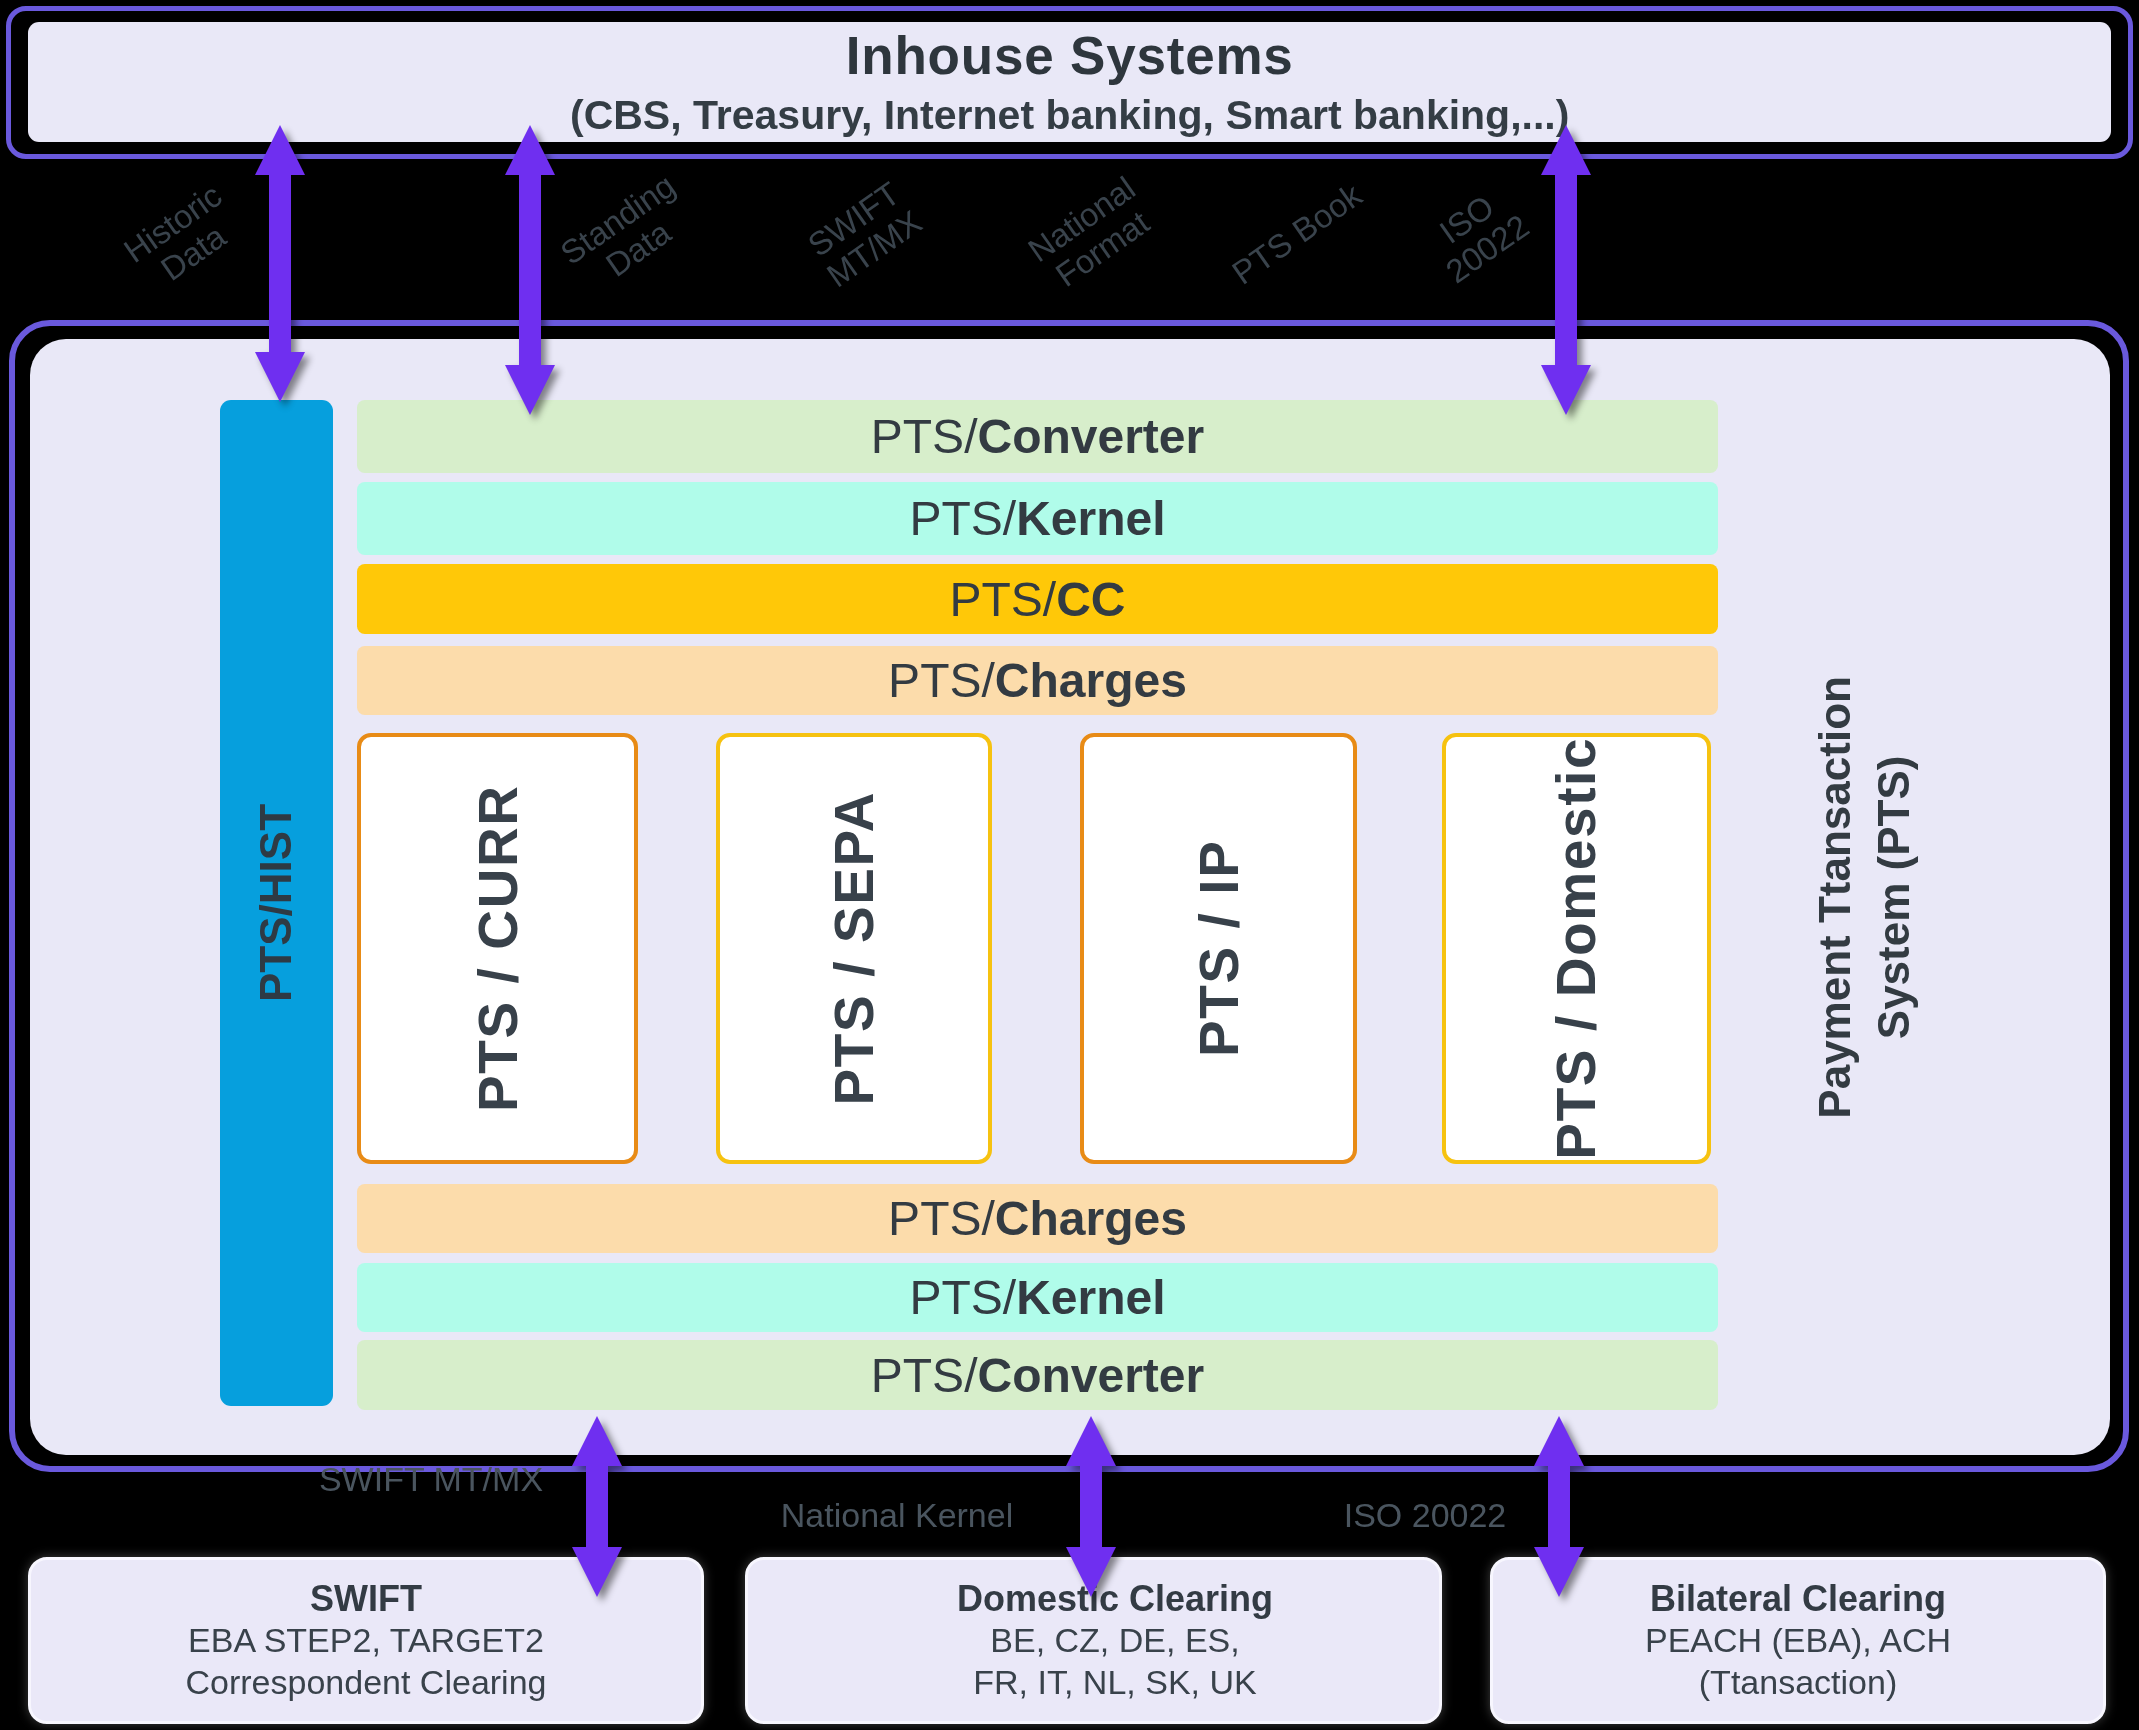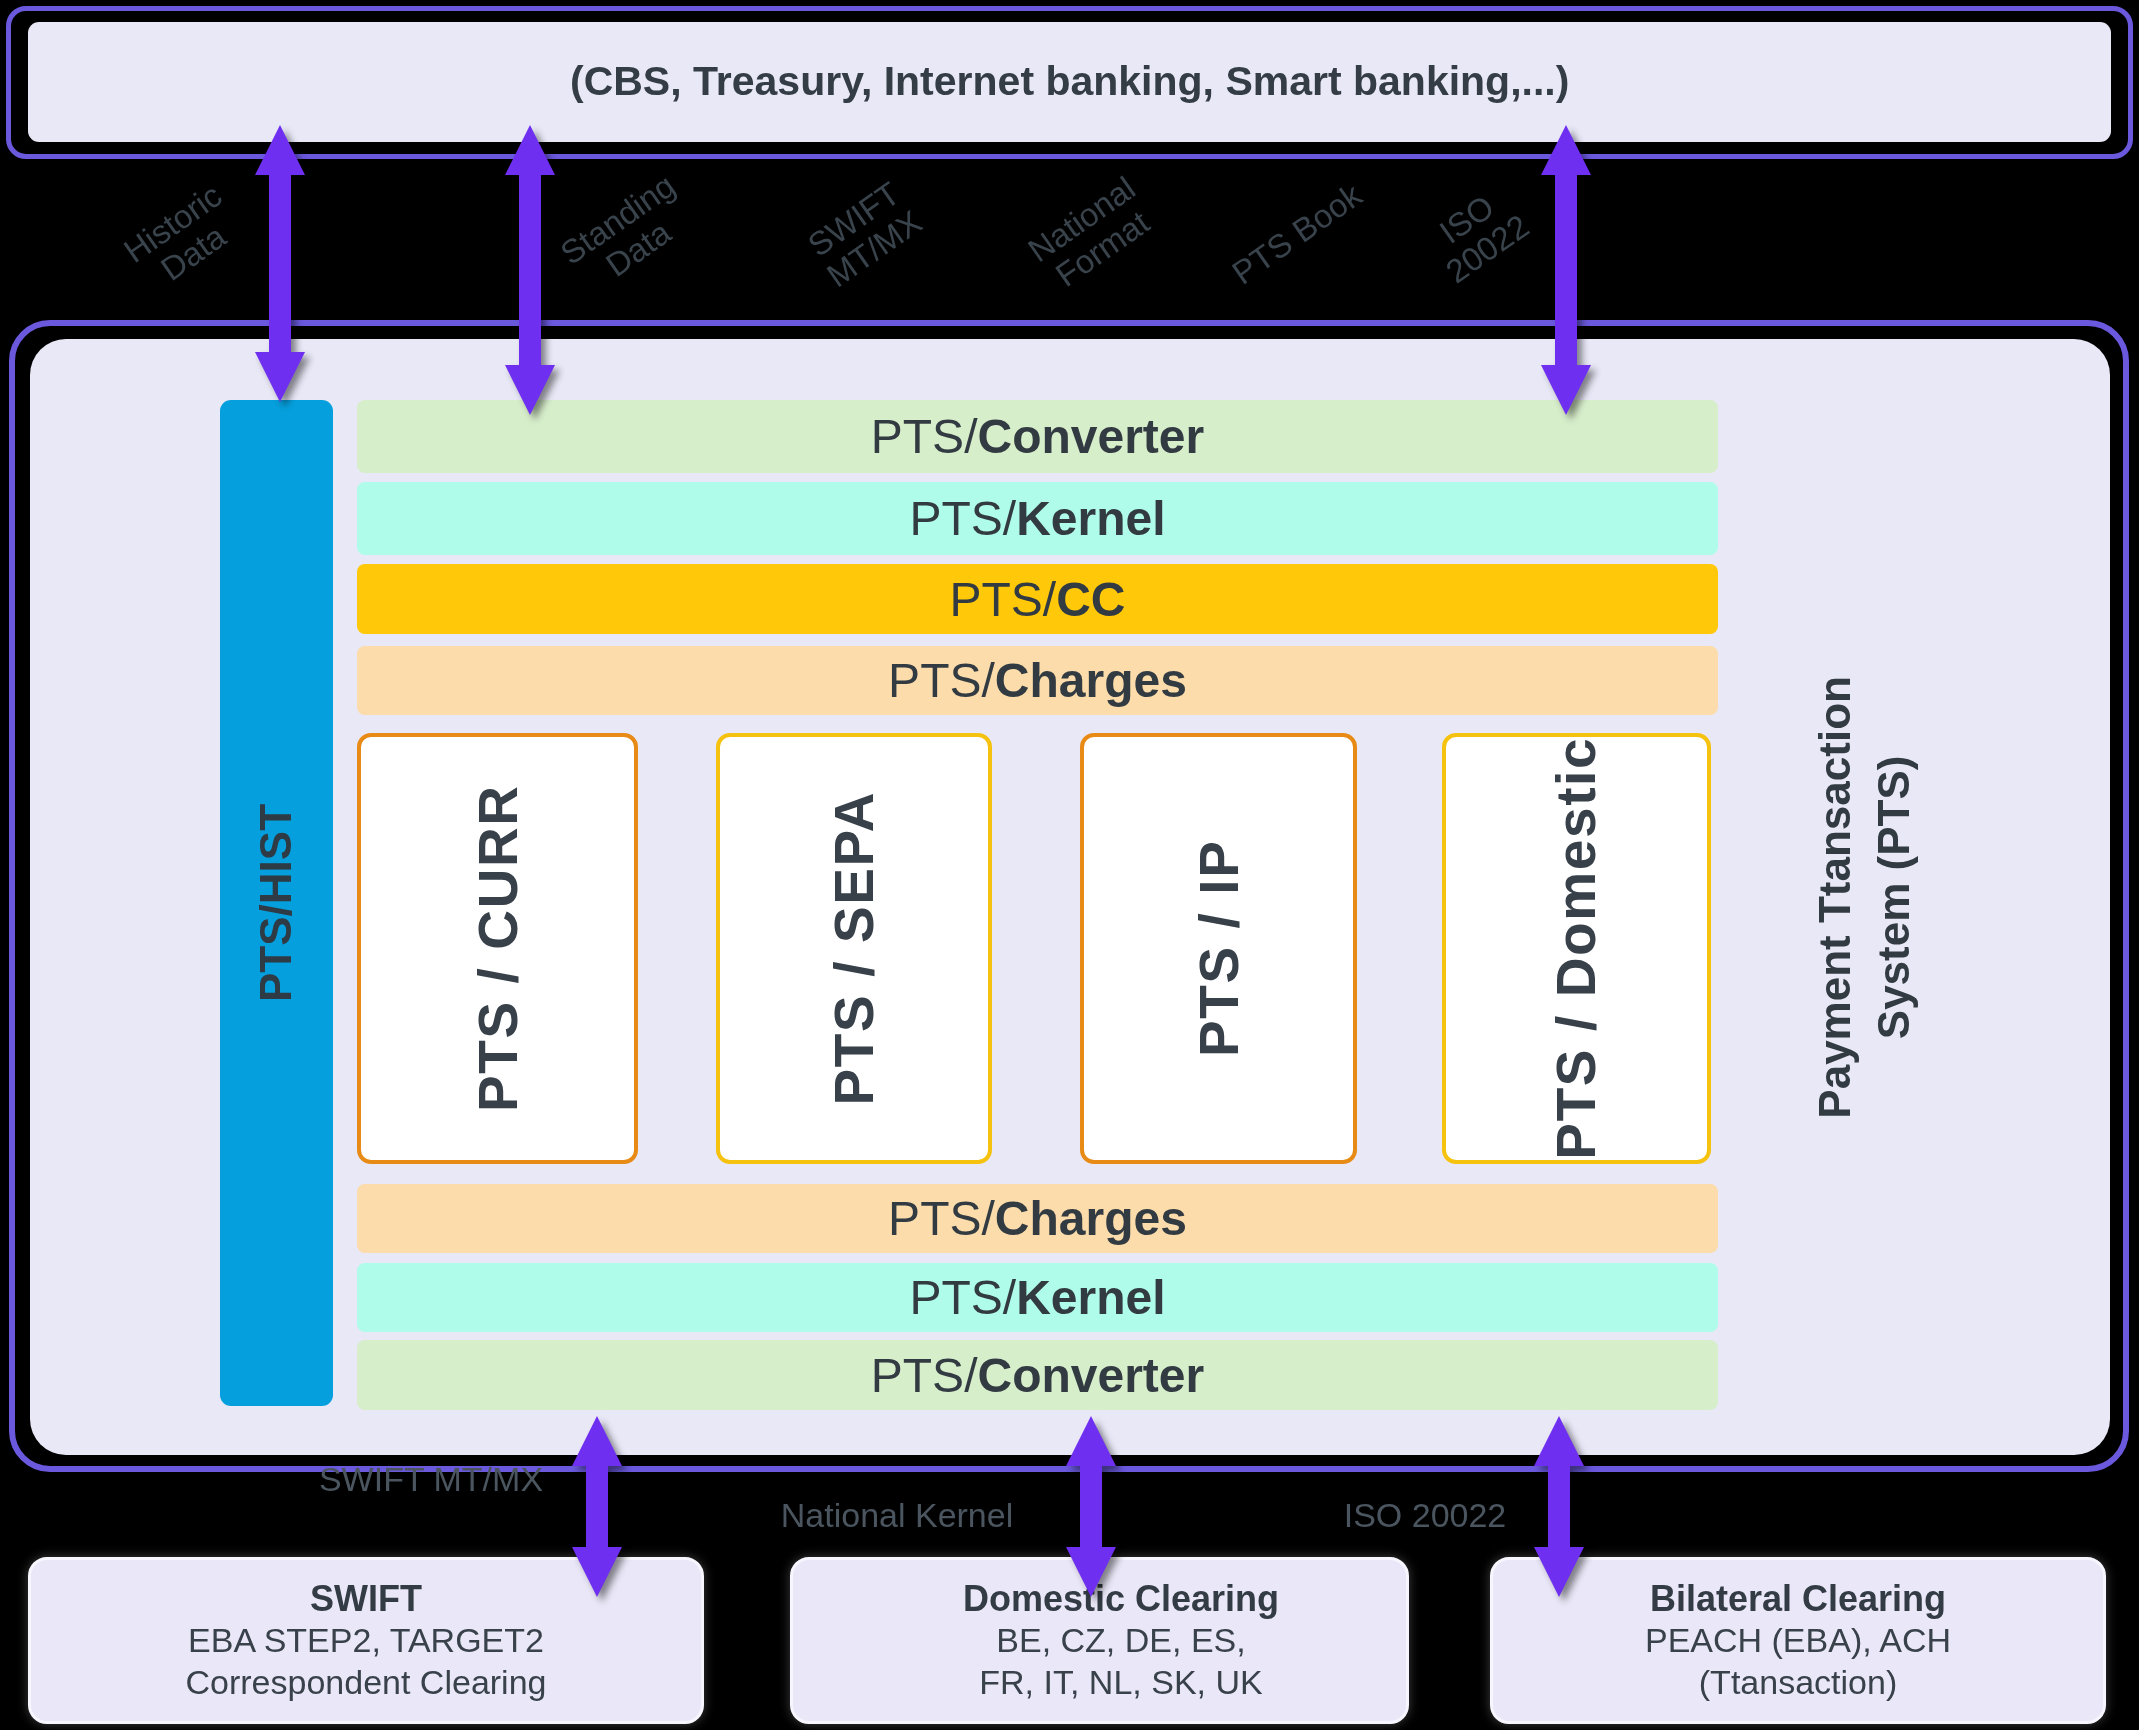--- a/index.html
+++ b/index.html
@@ -76,20 +76,21 @@
   .cbox .cbox-title{font-size:36px;font-weight:700;color:#333b44;line-height:1.1;}
   .cbox .cbox-line{font-size:34px;font-weight:400;color:#39424b;line-height:1.15;}
 </style>
 </head>
 <body>
 
 <div id="stage">
 
   <div class="banner">
     <div class="banner-inner">
+      <div class="banner-title">Inhouse Systems</div>
       <div class="banner-subtitle">(CBS, Treasury, Internet banking, Smart banking,...)</div>
     </div>
   </div>
 
   <div class="diag" style="left:183px;top:238px;">
     <div>Historic</div>
     <div>Data</div>
   </div>
   <div class="diag" style="left:628px;top:234px;">
     <div>Standing</div>
@@ -170,21 +171,21 @@
 
   <div class="bflow" style="left:431px;top:1479px;">SWIFT MT/MX</div>
   <div class="bflow" style="left:897px;top:1515px;">National Kernel</div>
   <div class="bflow" style="left:1425px;top:1515px;">ISO 20022</div>
 
   <div class="cbox" style="left:28px;width:676px;">
     <div class="cbox-title">SWIFT</div>
     <div class="cbox-line">EBA STEP2, TARGET2</div>
     <div class="cbox-line">Correspondent Clearing</div>
   </div>
-  <div class="cbox" style="left:790px;width:619px;padding-left:43px;">
+  <div class="cbox" style="left:745px;width:697px;padding-left:43px;">
     <div class="cbox-title">Domestic Clearing</div>
     <div class="cbox-line">BE, CZ, DE, ES,</div>
     <div class="cbox-line">FR, IT, NL, SK, UK</div>
   </div>
   <div class="cbox" style="left:1490px;width:616px;">
     <div class="cbox-title">Bilateral Clearing</div>
     <div class="cbox-line">PEACH (EBA), ACH</div>
     <div class="cbox-line">(Ttansaction)</div>
   </div>
 

